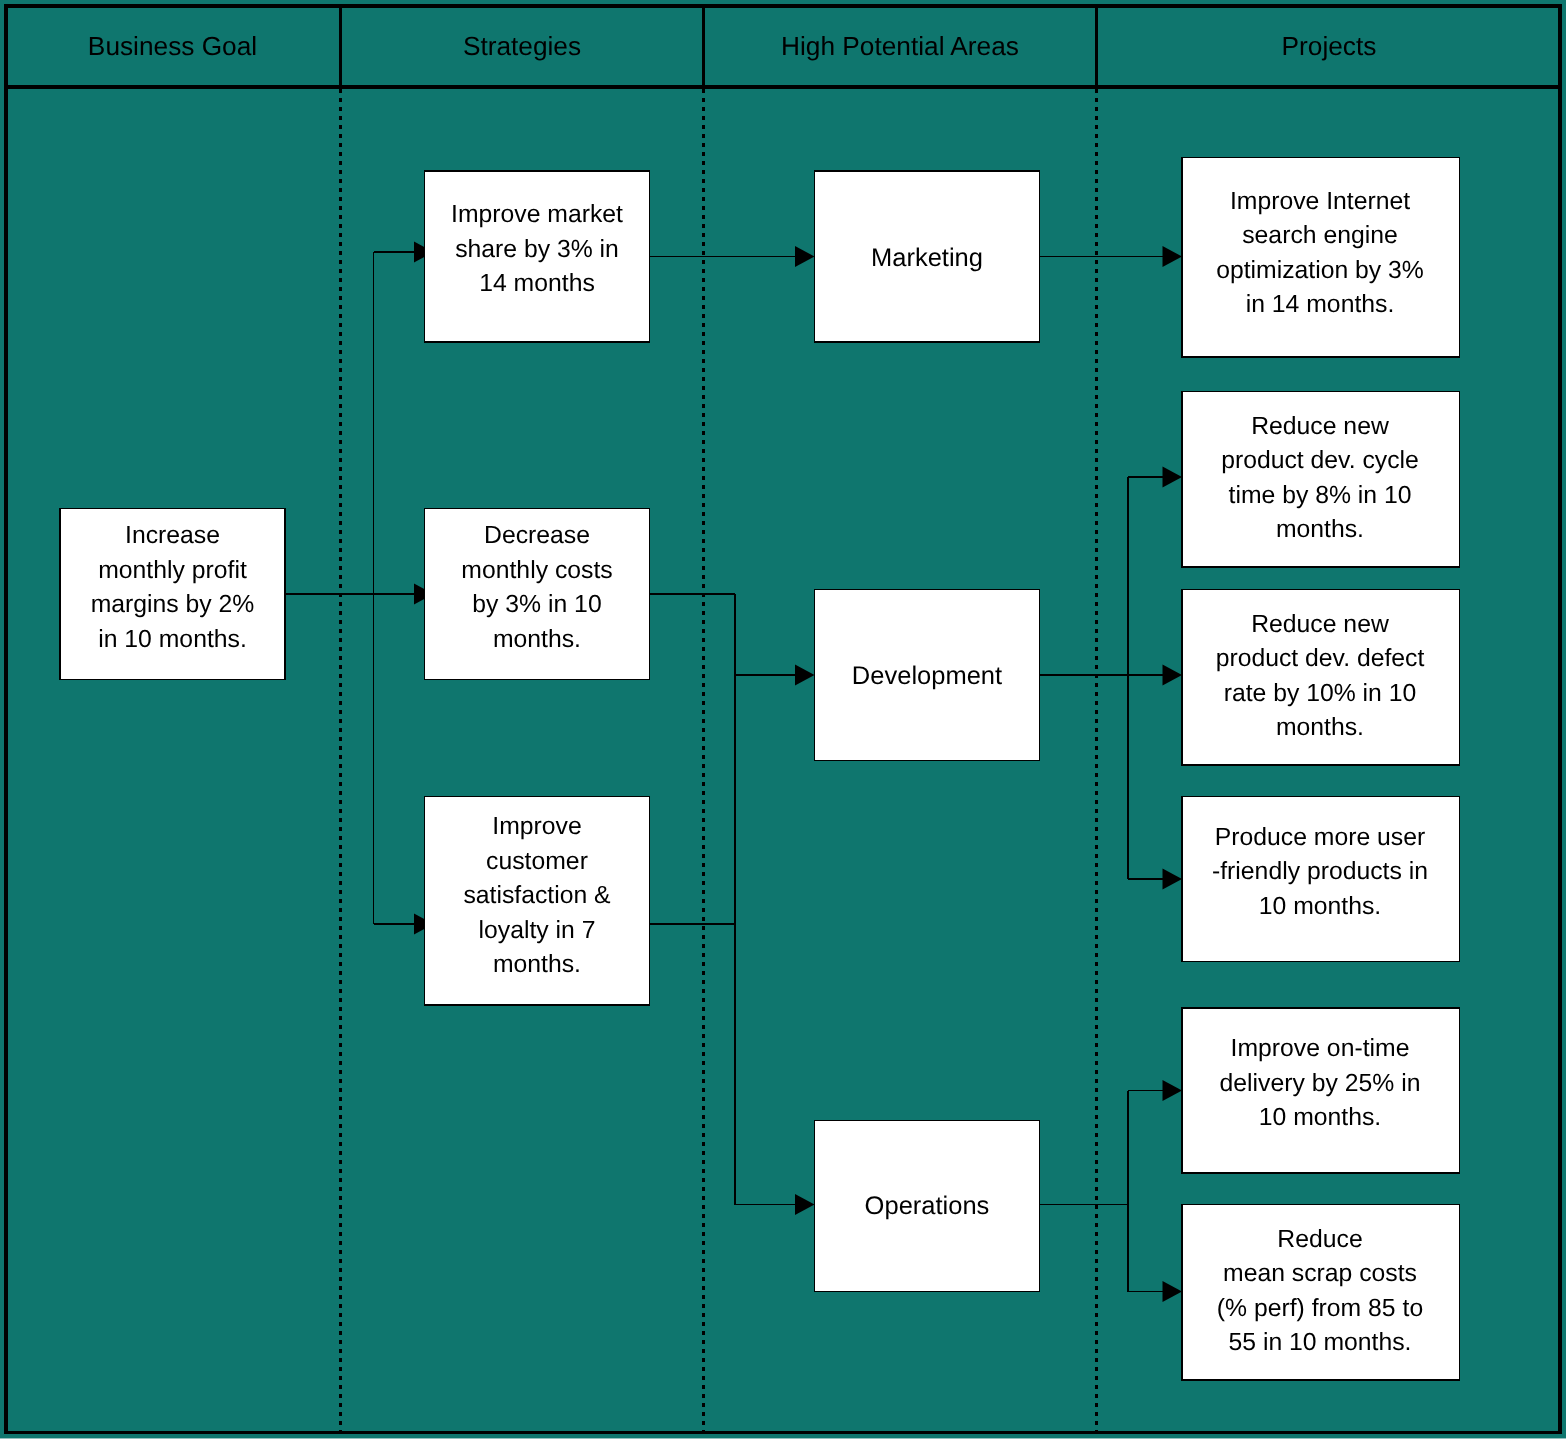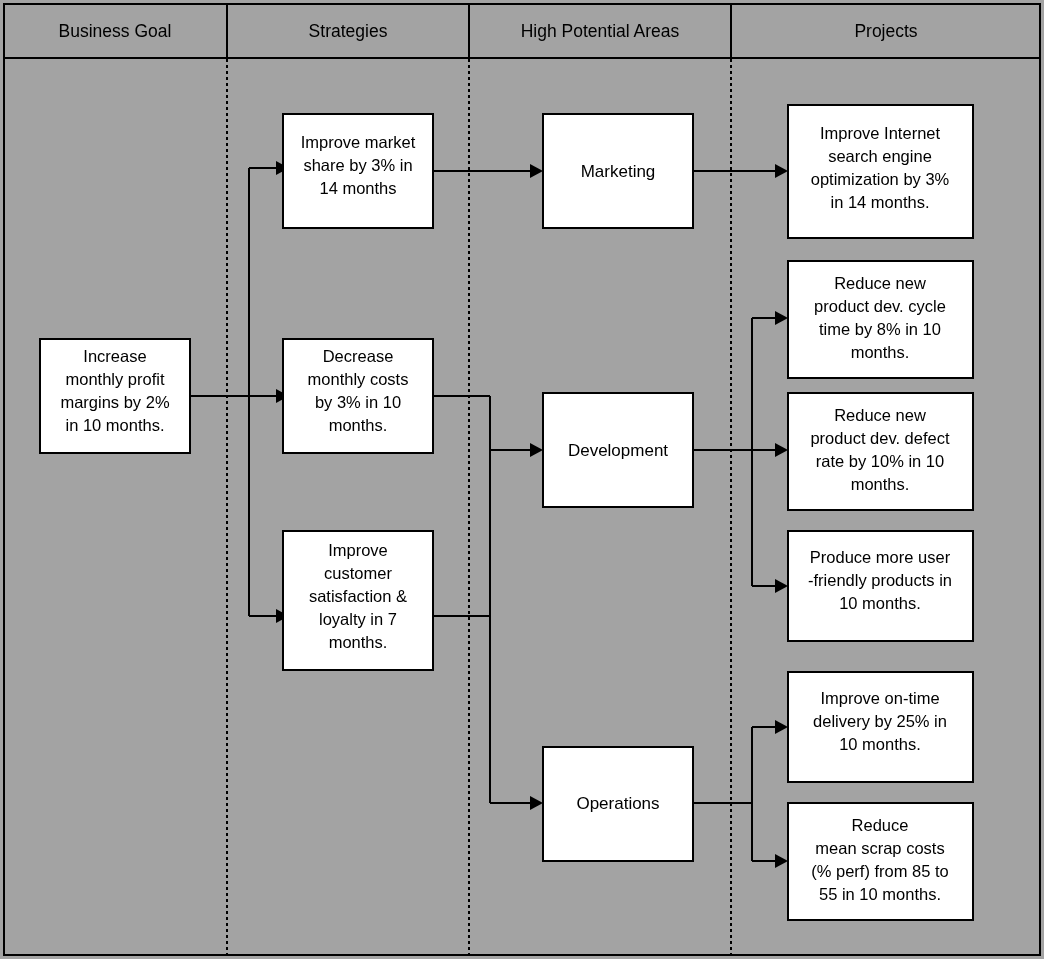--- a/index.html
+++ b/index.html
@@ -8,21 +8,21 @@
     background: #ffffff;
   }
   body {
     font-family: "Liberation Sans", sans-serif;
     color: #000000;
   }
   #canvas {
     position: relative;
     width: 1044px;
     height: 959px;
-    background: #a3a3a3;
+    background: #0f766e;
     overflow: hidden;
   }
   svg.diagram {
     position: absolute;
     left: 0;
     top: 0;
     width: 1044px;
     height: 959px;
   }
   .outer-border {

